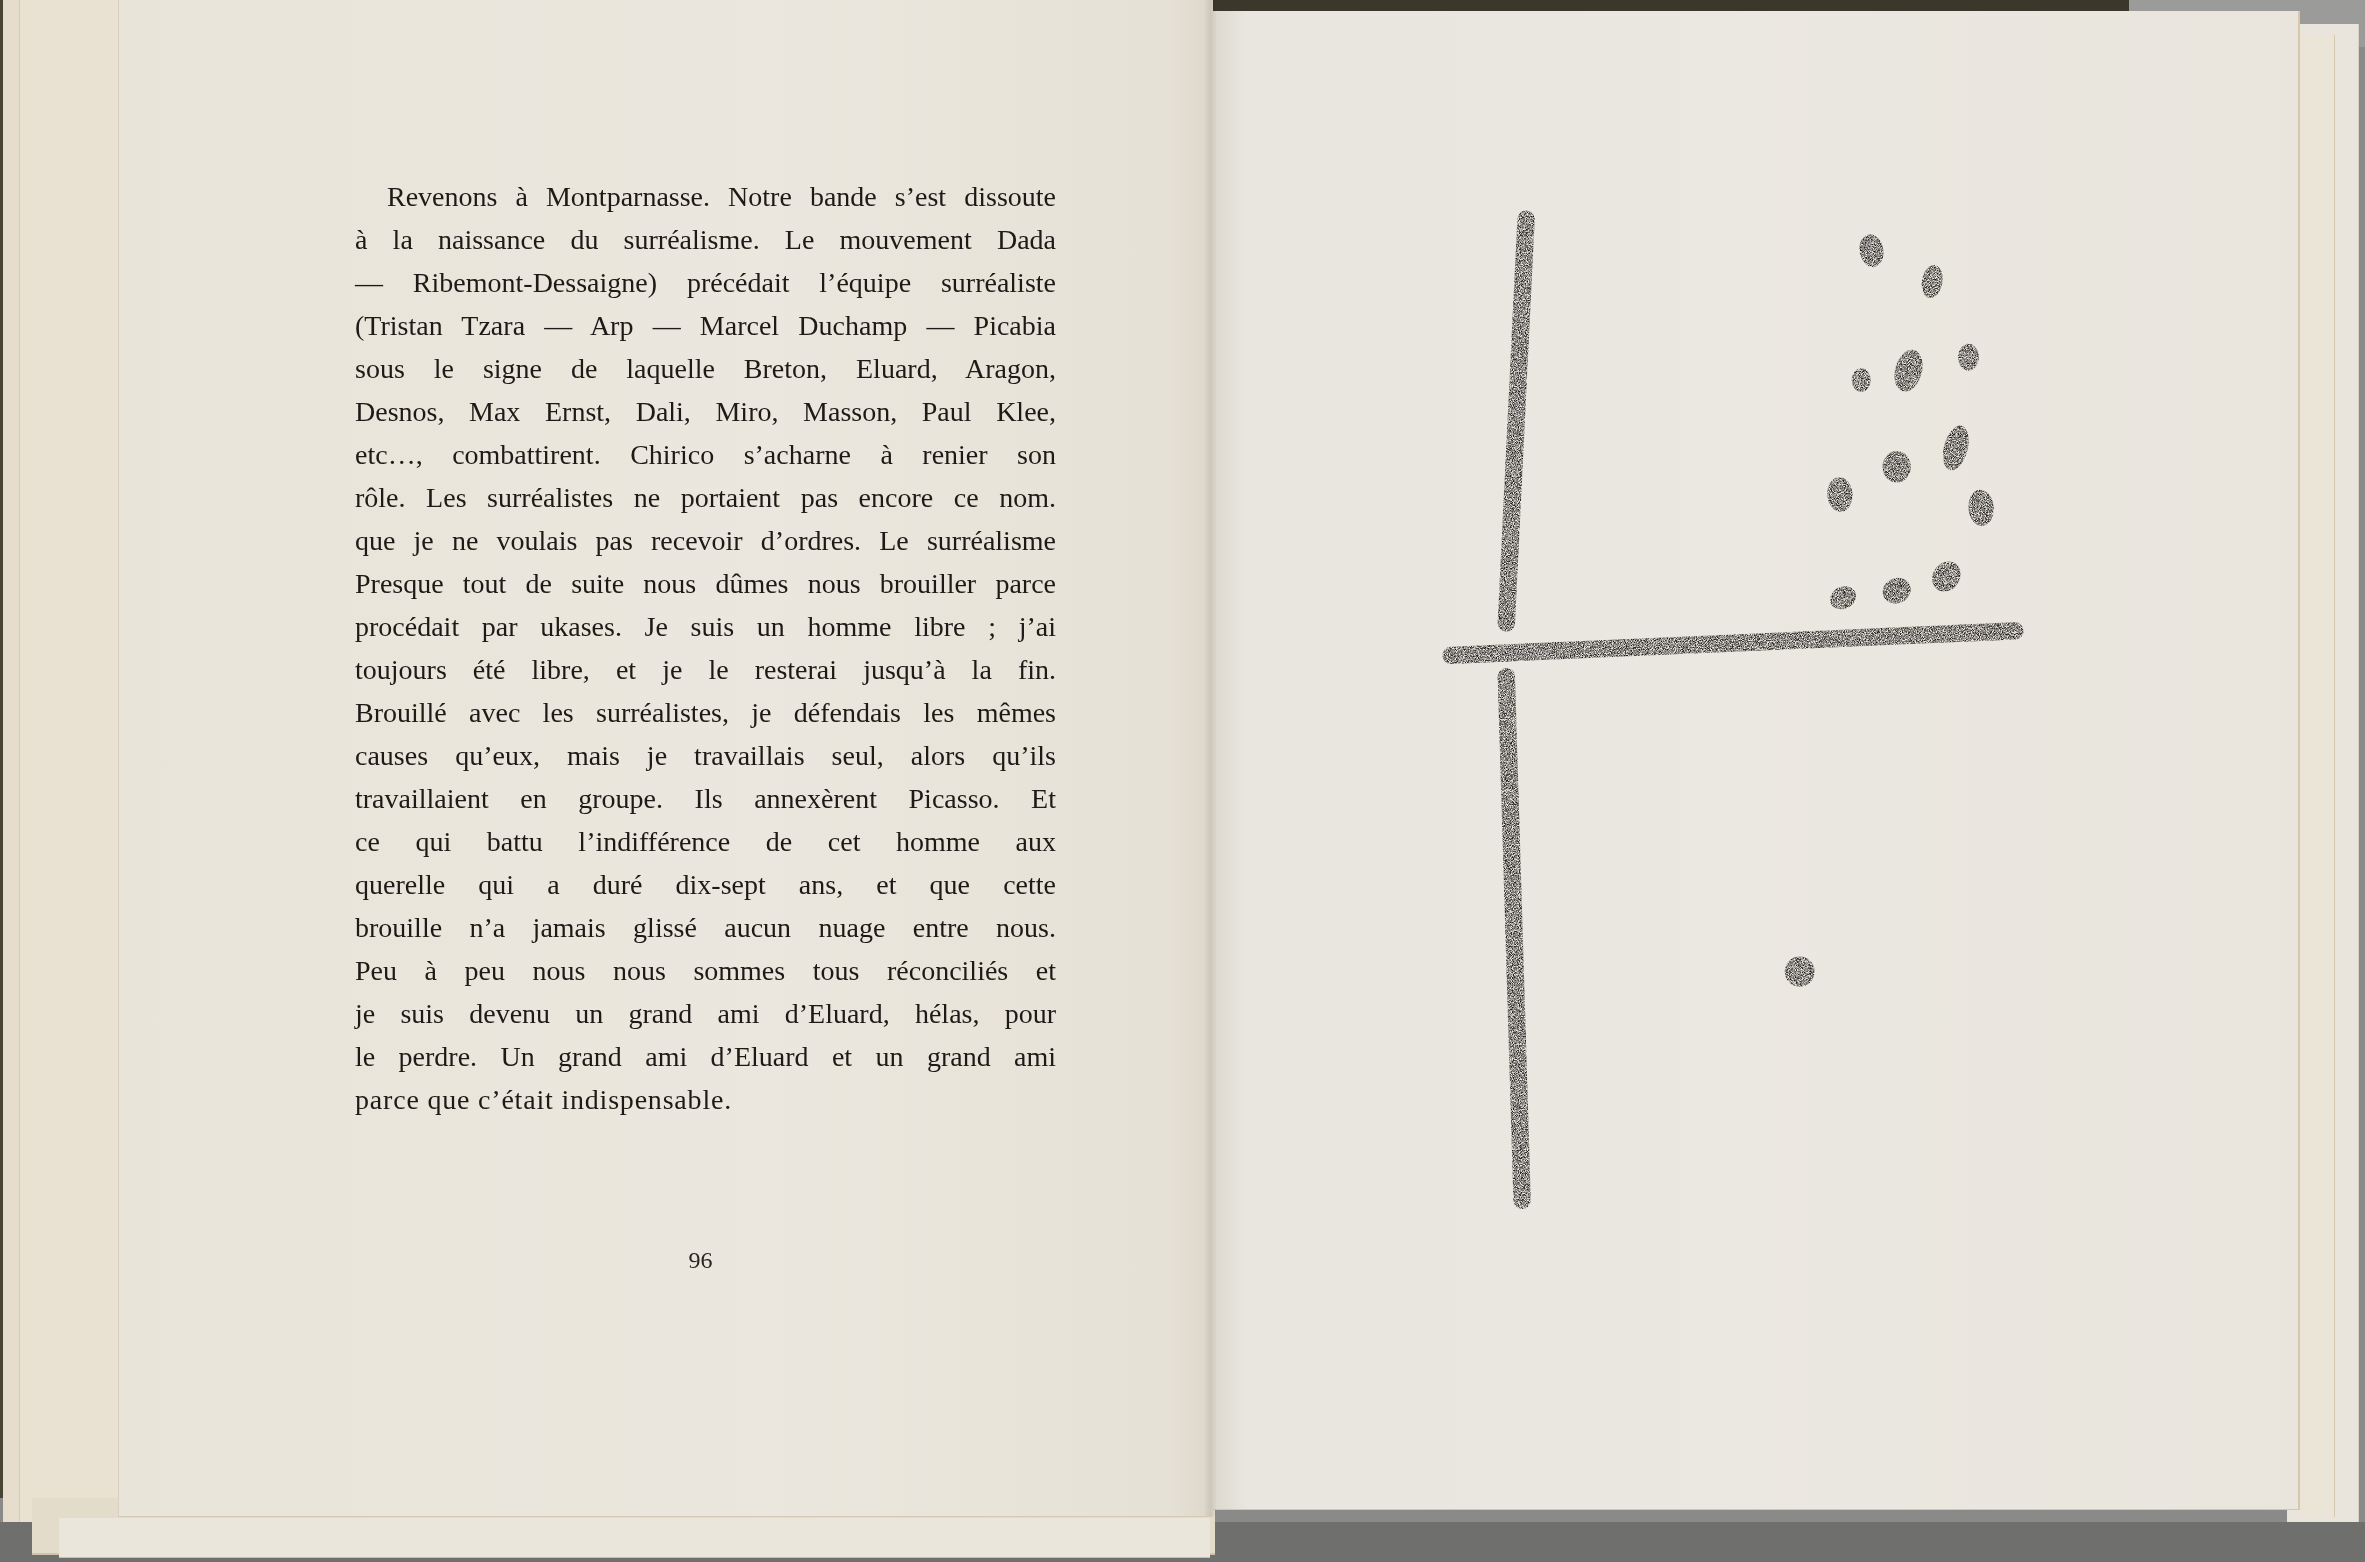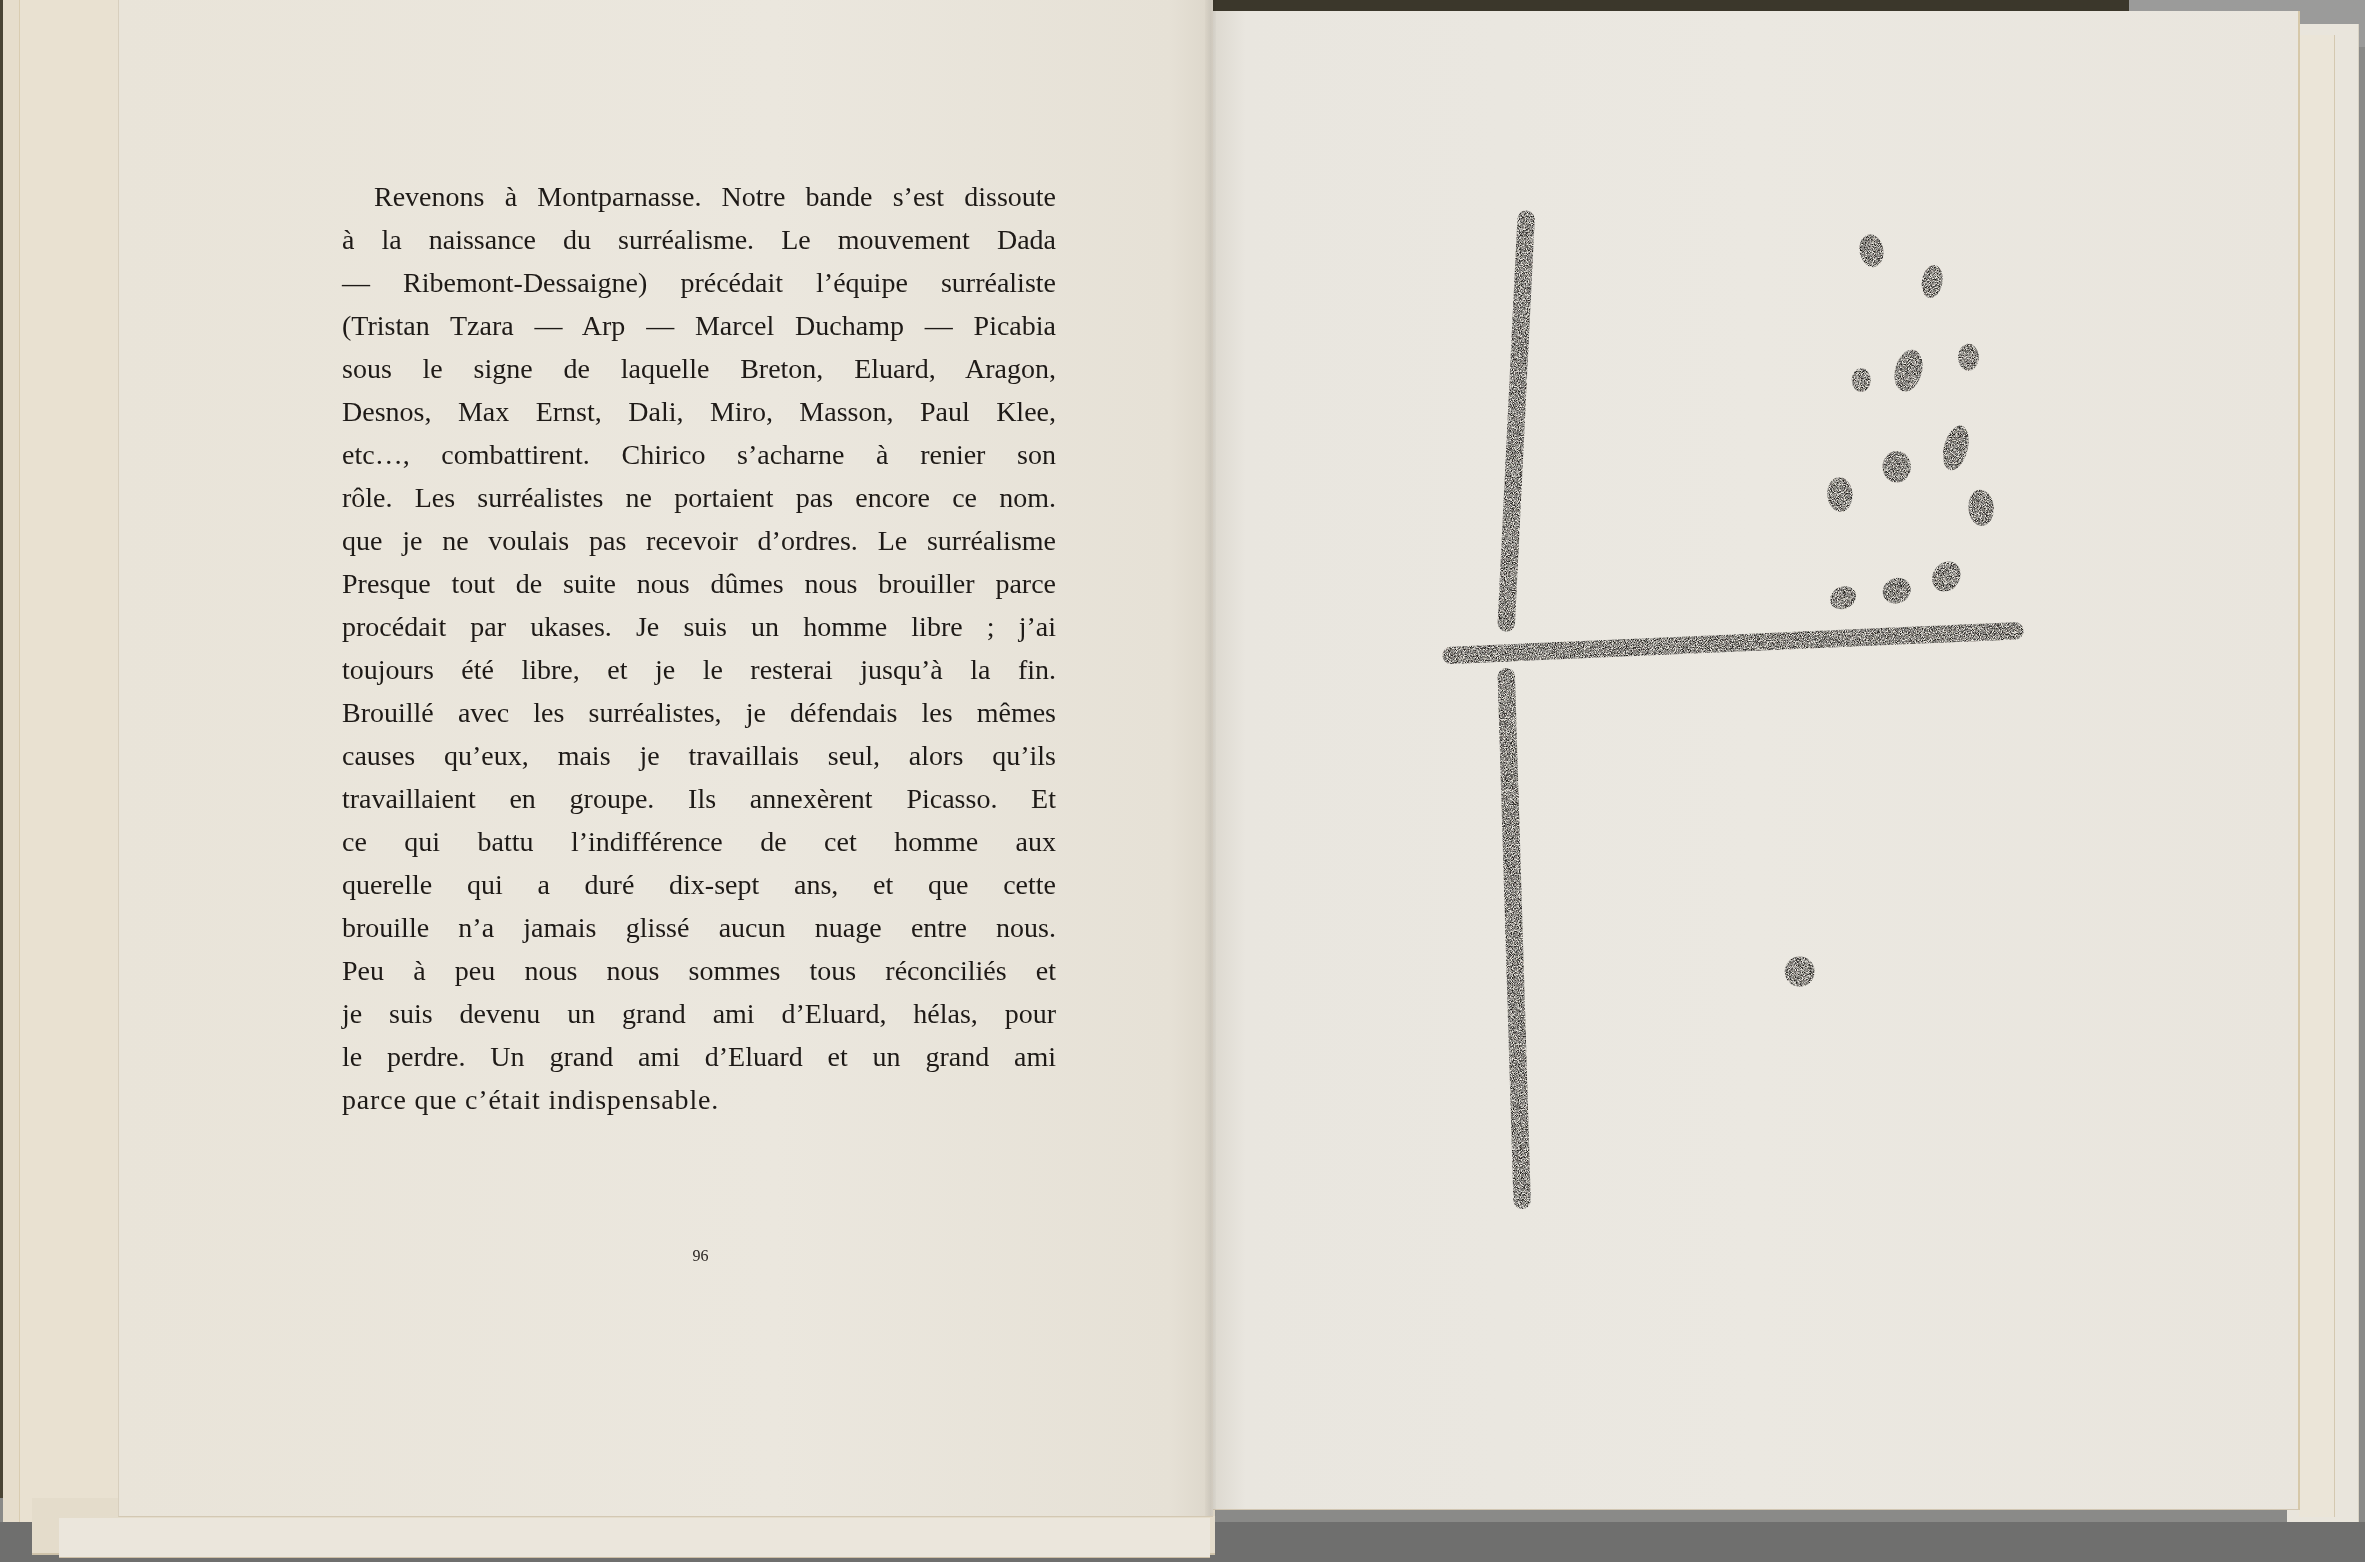--- a/index.html
+++ b/index.html
@@ -33,27 +33,27 @@
   }
   .gutter-shade { position: absolute; left: 1205px; top: 0; width: 11px; height: 1516px;
     background: linear-gradient(to right, rgba(0,0,0,0.02), rgba(0,0,0,0.07), rgba(0,0,0,0.02)); }
 
   .text-block {
     position: absolute; left: 342px; top: 175px; width: 714px;
     color: #1e1a17; font-size: 28px; line-height: 43px;
   }
   .text-line {
     display: block; height: 43px; white-space: nowrap;
-    text-align: justify; text-align-last: justify;
+    text-align: justify; text-align-last: justify; margin-left: 13px;
   }
   .text-line.indent { padding-left: 32px; }
   .text-line.last { text-align-last: left; letter-spacing: 0.8px; }
   .page-number {
     position: absolute; left: 683px; top: 1247px; width: 35px; text-align: center;
-    font-size: 16px; color: #2a2522;
+    font-size: 24px; color: #2a2522;
   }
 
   .drawing { position: absolute; left: 0; top: 0; width: 2366px; height: 1563px; }
 </style>
 </head>
 <body>
 
 <div class="bg-left-olive"></div>
 <div class="bg-top-strip"></div>
 <div class="bg-top-strip2"></div>

